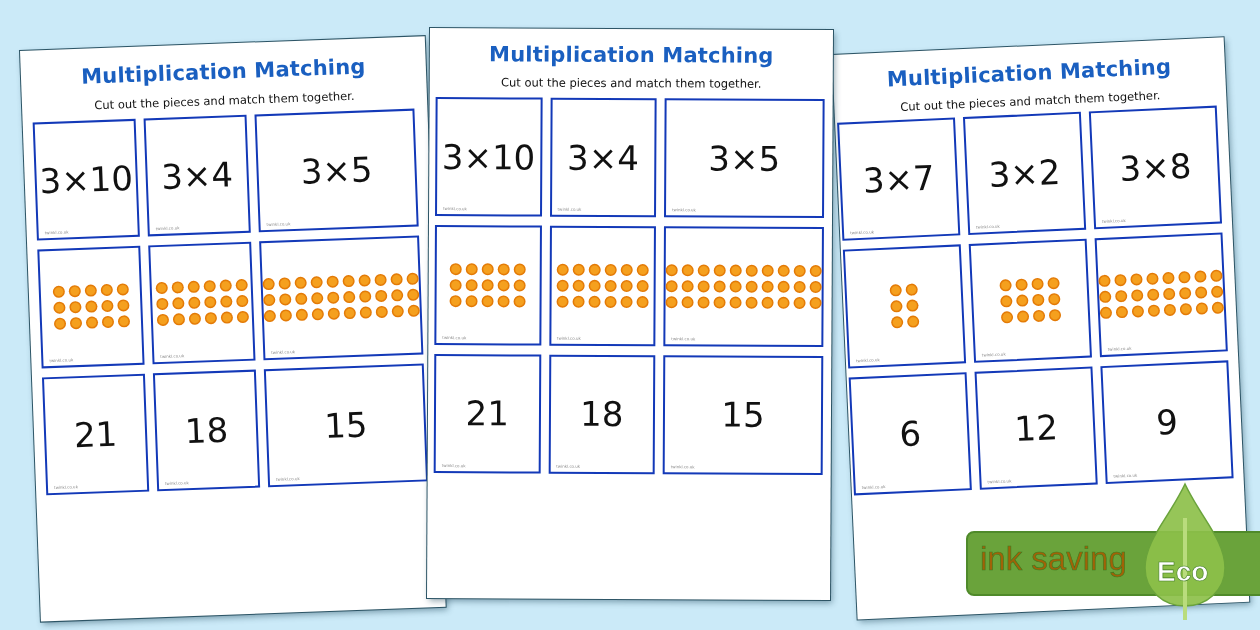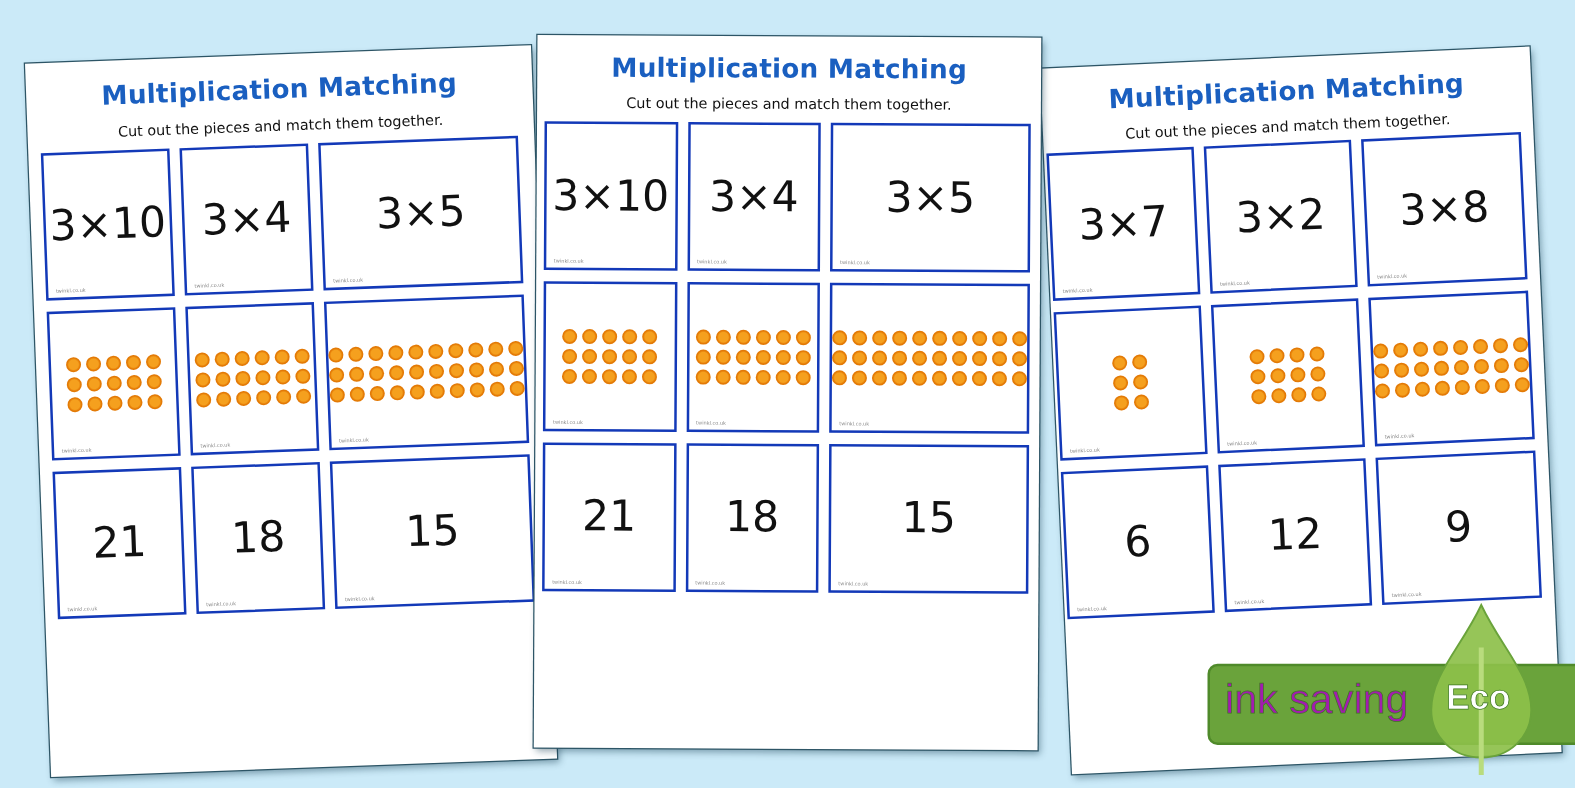--- a/index.html
+++ b/index.html
@@ -66,28 +66,28 @@
   .eco-bar {
     position: absolute; left: 966px; top: 531px; width: 310px; height: 65px;
     background: #6aa33b;
     border-radius: 8px 0 0 8px;
     border: 2px solid #4f8a2a;
     box-sizing: border-box;
   }
   .eco-text {
     position: absolute; left: 980px; top: 540px;
     font-family: "Liberation Sans", sans-serif;
-    font-size: 33px; color: #a21caf;
+    font-size: 33px; color: #a16207;
     -webkit-text-stroke: 0.6px #3f7a20;
   }
   .eco-leaf {
     position: absolute; left: 1143px; top: 482px; width: 84px; height: 140px;
   }
   .eco-word {
-    position: absolute; left: 1157px; top: 542px;
+    position: absolute; left: 1157px; top: 556px;
     font-family: "Liberation Sans", sans-serif;
     font-weight: bold;
     font-size: 28px; color: #ffffff;
     -webkit-text-stroke: 0.6px #3f7a20;
   }
 </style>
 </head>
 <body>
 
 <div class="page" style="left:20px; top:51px; width:405px; height:571px; transform: rotate(-2.1deg);">

